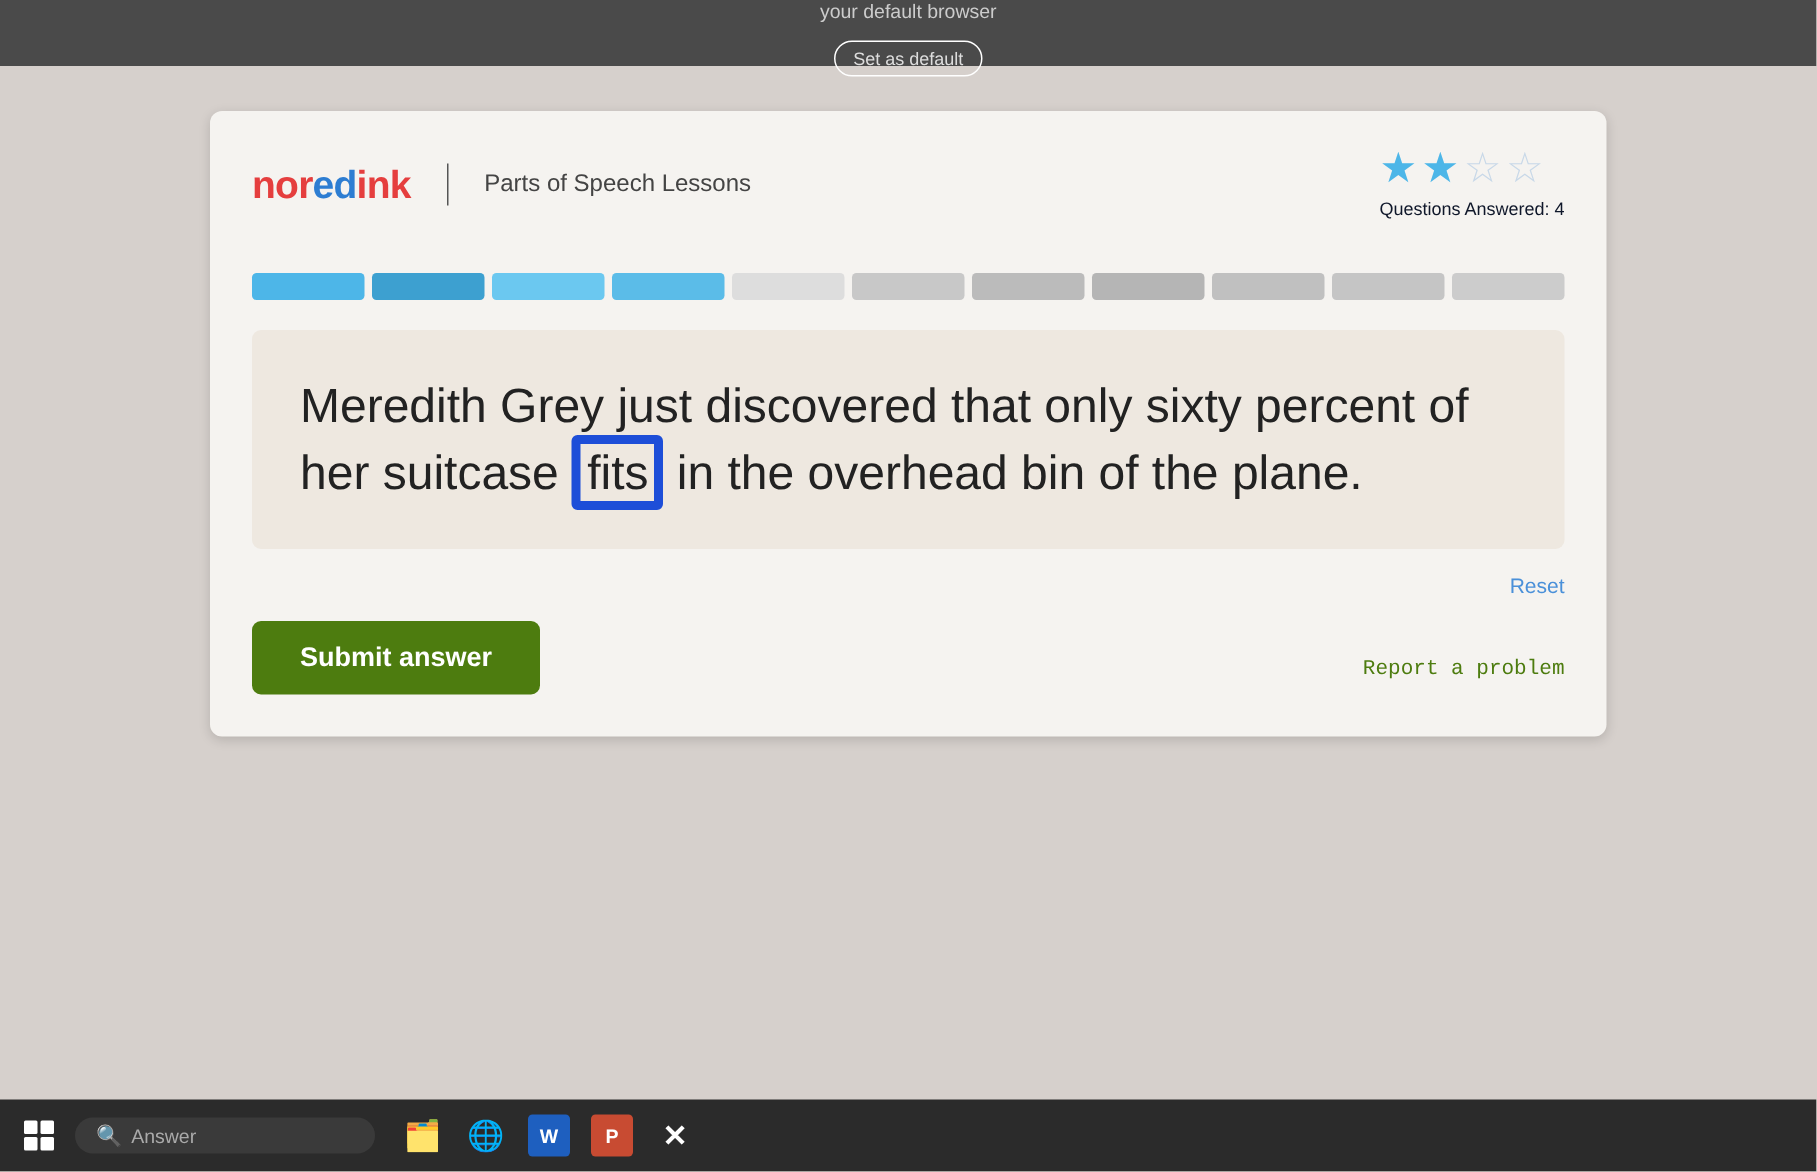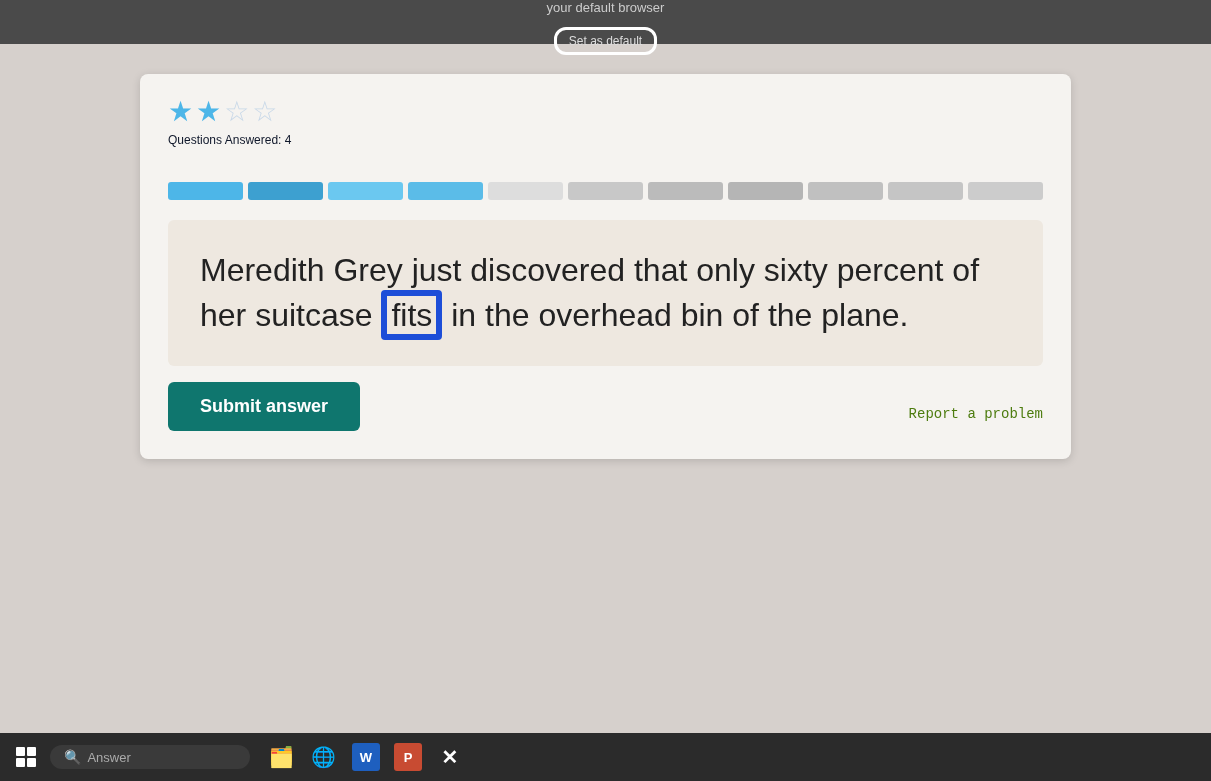--- a/index.html
+++ b/index.html
@@ -23,21 +23,21 @@
       gap: 12px;
       flex-direction: column;
     }
 
     .top-bar-text {
       color: #ccc;
       font-size: 13px;
     }
 
     .set-default-btn {
-      border: 3px solid #ffffff;
+      border: 1px solid #ffffff;
       background: transparent;
       color: #ddd;
       padding: 4px 12px;
       border-radius: 12px;
       font-size: 12px;
       cursor: pointer;
     }
 
     
     .main-content {
@@ -186,21 +186,21 @@
       text-align: right;
       color: #4a90d9;
       font-size: 14px;
       cursor: pointer;
       margin-top: 8px;
       margin-bottom: 16px;
     }
 
     
     .submit-btn {
-      background: #0f766e;
+      background: #4d7c0f;
       color: white;
       border: none;
       padding: 14px 32px;
       border-radius: 6px;
       font-size: 18px;
       font-weight: 600;
       cursor: pointer;
     }
 
     .report-problem {
@@ -308,20 +308,27 @@
 
 <div class="top-bar">
   <span class="top-bar-text">your default browser</span>
   <button class="set-default-btn">Set as default</button>
 </div>
 
 <div class="main-content">
   <div class="card">
 
     <div class="card-header">
+      <div class="header-left">
+        <div class="logo">
+          <span class="logo-nor">nor</span><span class="logo-ed">ed</span><span class="logo-ink">ink</span>
+        </div>
+        <div class="divider-v"></div>
+        <span class="lesson-title">Parts of Speech Lessons</span>
+      </div>
       <div class="header-right">
         <div class="stars">
           <span class="star-filled">★</span>
           <span class="star-filled">★</span>
           <span class="star-empty">☆</span>
           <span class="star-empty">☆</span>
         </div>
         <span class="questions-answered">Questions Answered: 4</span>
       </div>
     </div>
@@ -341,20 +348,21 @@
     </div>
 
     <div class="question-area">
 
       <div class="sentence-box">
         <p class="sentence-text">
           <span>Meredith Grey just discovered that only sixty percent of her suitcase </span><span class="word-highlighted">fits</span><span> in the overhead bin of the plane.</span>
         </p>
       </div>
 
+      <span class="reset-link">Reset</span>
 
       <div class="bottom-row">
         <button class="submit-btn">Submit answer</button>
         <span class="report-problem">Report a problem</span>
       </div>
     </div>
 
   </div>
 </div>
 

